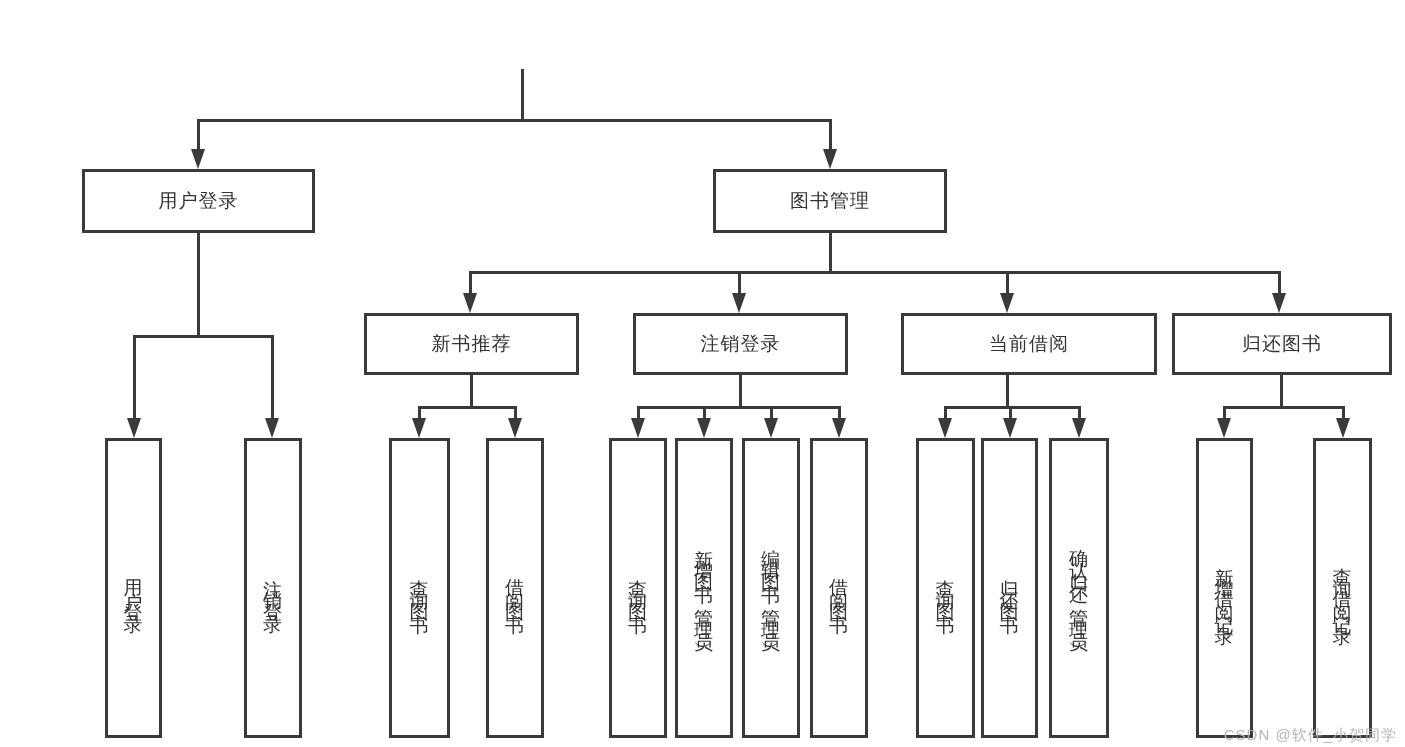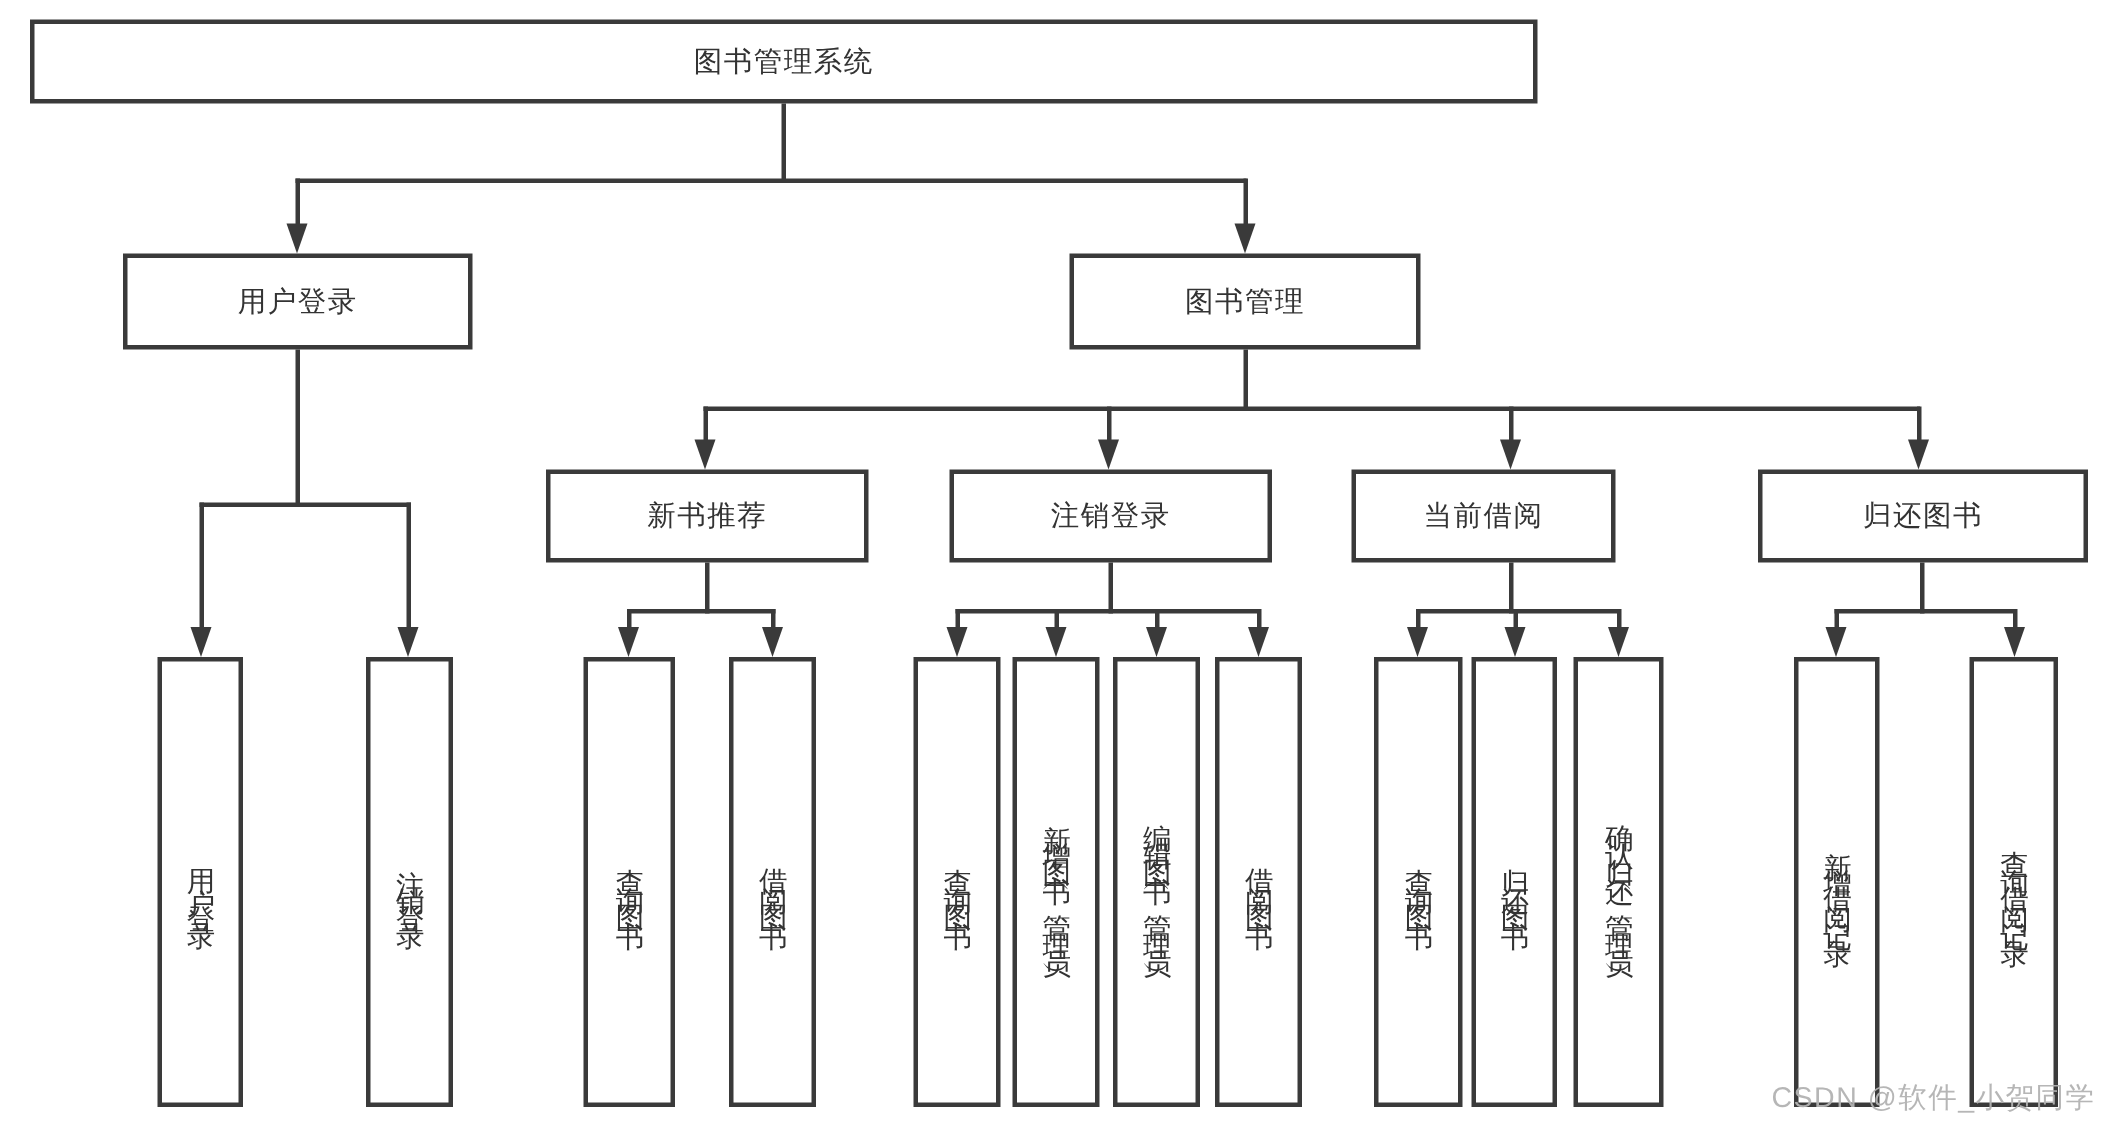--- a/index.html
+++ b/index.html
@@ -21,47 +21,44 @@
     font-size:19px;letter-spacing:12px;color:#333333;line-height:1;
   }
   .vline{position:absolute;width:3px;background:#3a3a3a;}
   .hline{position:absolute;height:3px;background:#3a3a3a;}
   .arrow{
     position:absolute;width:0;height:0;
     border-left:7px solid transparent;border-right:7px solid transparent;
     border-top:20px solid #3a3a3a;
   }
   .watermark{
-    position:absolute;right:8px;bottom:2px;font-size:19px;letter-spacing:1px;
+    position:absolute;right:8px;bottom:2px;font-size:15px;letter-spacing:1px;
     color:rgba(178,178,178,0.95);z-index:10;white-space:nowrap;margin-top:12px;
   }
 </style>
 </head>
 <body>
 
 <div id="stage">
 
-  <div class="box root">
-    <span class="node-label">图书管理系统</span>
-  </div>
 
   <div class="box node1" style="left:82px;width:233px;">
     <span class="node-label">用户登录</span>
   </div>
   <div class="box node1" style="left:713px;width:234px;">
     <span class="node-label">图书管理</span>
   </div>
 
   <div class="box node2" style="left:364px;width:215px;">
     <span class="node-label">新书推荐</span>
   </div>
   <div class="box node2" style="left:633px;width:215px;">
     <span class="node-label">注销登录</span>
   </div>
-  <div class="box node2" style="left:901px;width:176px;">
+  <div class="box node2" style="left:901px;width:256px;">
     <span class="node-label">当前借阅</span>
   </div>
   <div class="box node2" style="left:1172px;width:220px;">
     <span class="node-label">归还图书</span>
   </div>
 
   <div class="box leaf" style="left:105px;width:57px;">
     <span class="leaf-label">用户登录</span>
   </div>
   <div class="box leaf" style="left:244px;width:58px;">

